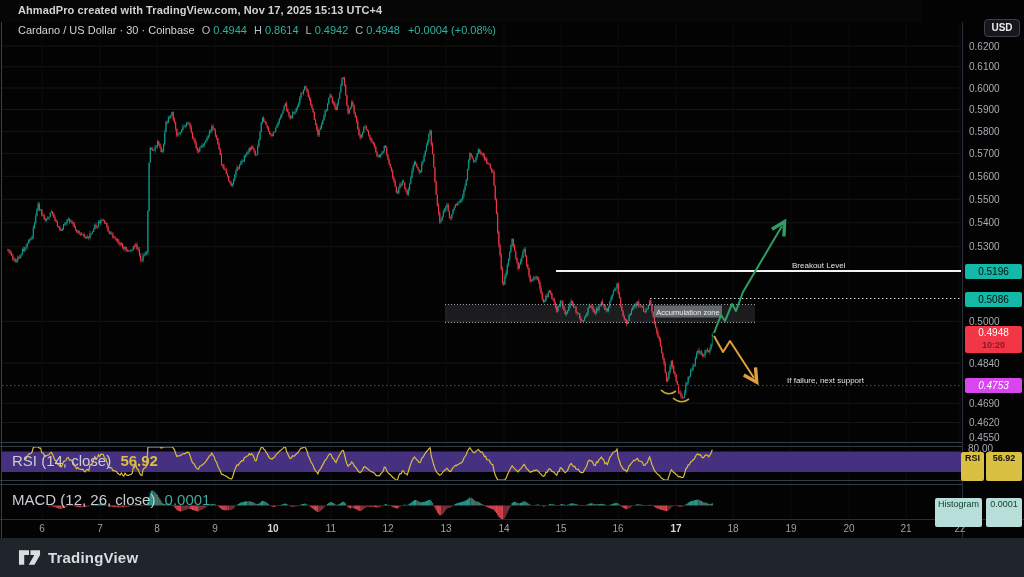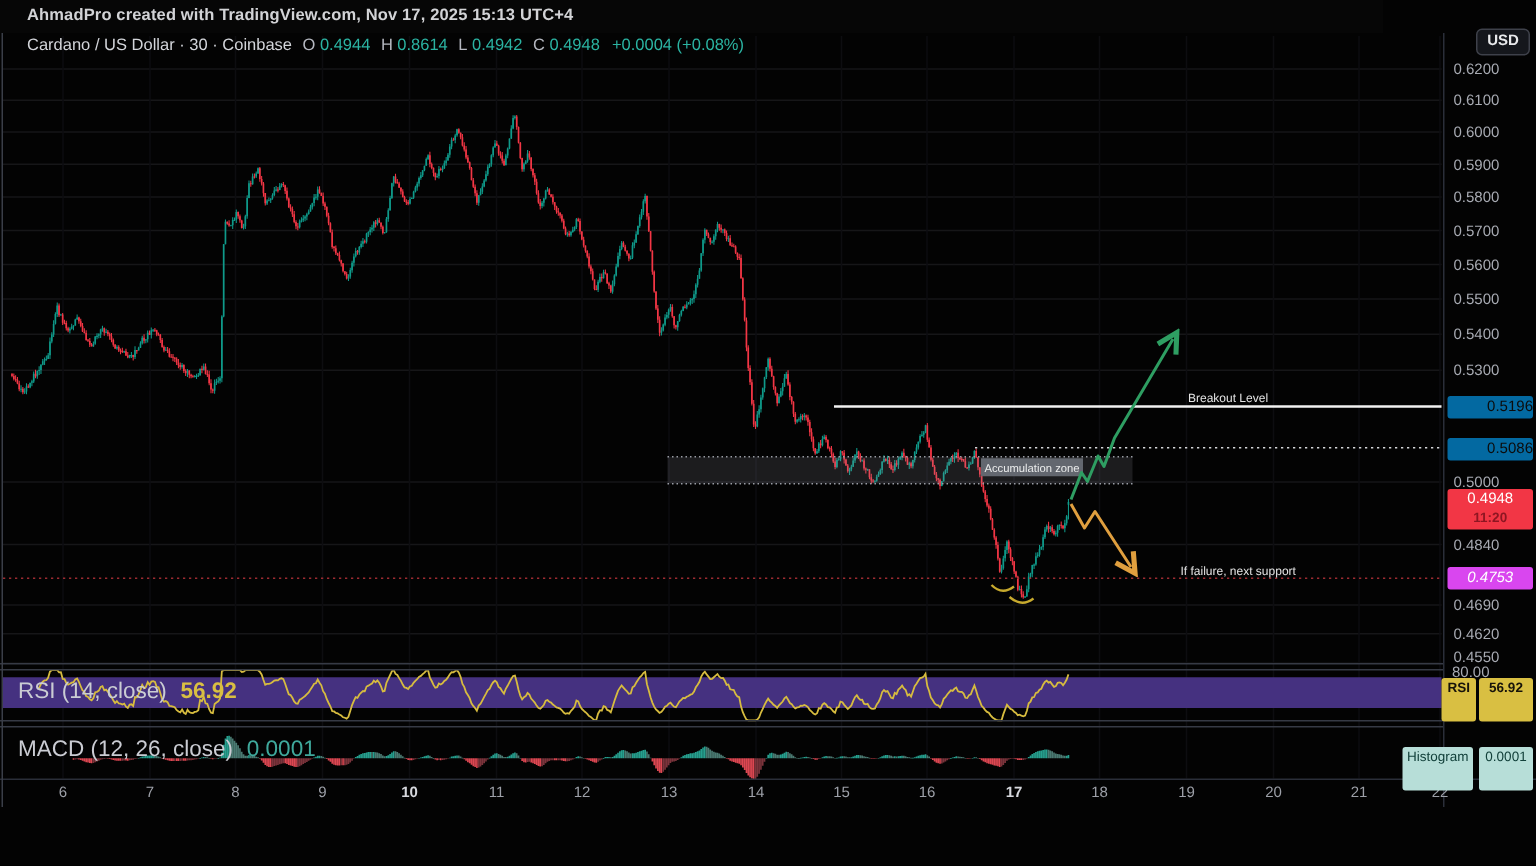--- a/index.html
+++ b/index.html
@@ -11,21 +11,21 @@
   .legend{position:absolute;left:18px;top:24px;height:14px;font-size:11px;color:#d3d5da;white-space:nowrap;}
   .legend .sym{color:#d3d5da;}
   .legend .k{color:#b4b7bf;margin-left:7px;}
   .legend .v{color:#2bb3a2;margin-left:3px;}
   .legend .chg{color:#2bb3a2;margin-left:8px;}
   .usd-btn{position:absolute;left:984px;top:19px;width:34px;height:16px;background:#15171c;
            border:1px solid #3e414a;border-radius:4px;color:#e8e9eb;font-size:10px;font-weight:700;
            text-align:center;line-height:16px;}
   .pxlabel{position:absolute;left:965px;width:57px;height:15px;font-size:10px;line-height:15px;
            text-align:center;border-radius:2px;font-weight:400;}
-  .pxlabel.white{background:#0369a1;color:#0c0c0c;text-align:right;}
+  .pxlabel.white{background:#14b8a6;color:#0c0c0c;}
   .pxlabel.red{background:#d946ef;color:#fff;font-style:italic;}
   .lastbox{position:absolute;left:965px;top:326px;width:57px;height:27px;background:#f23645;
            border-radius:2px;text-align:center;}
   .lastbox .p{display:block;font-size:10px;color:#fff;line-height:14px;}
   .lastbox .cd{display:block;font-size:9px;color:#8e1622;line-height:11px;font-weight:700;}
   .badge{position:absolute;height:29px;border-radius:2px;font-size:9px;line-height:13px;text-align:center;font-weight:700;}
   .badge.yellow{background:#d9bf42;color:#17130a;}
   .badge.teal{background:#b7ded8;color:#12403a;font-weight:400;}
   .scaletxt{position:absolute;left:968px;font-size:10px;color:#a8abb3;}
   .paneLabel{position:absolute;left:12px;font-size:15px;white-space:nowrap;}
@@ -183,34 +183,43 @@
   <div class="legend">
     <span class="sym">Cardano / US Dollar · 30 · Coinbase</span><span class="k">O</span><span class="v">0.4944</span><span class="k">H</span><span class="v">0.8614</span><span class="k">L</span><span class="v">0.4942</span><span class="k">C</span><span class="v">0.4948</span><span class="chg">+0.0004 (+0.08%)</span>
   </div>
 
   <div class="usd-btn">USD</div>
 
   <div class="pxlabel white" style="top:264px;">0.5196</div>
   <div class="pxlabel white" style="top:291.5px;">0.5086</div>
   <div class="lastbox">
     <span class="p">0.4948</span>
-    <span class="cd">11:20</span>
+    <span class="cd">10:20</span>
   </div>
   <div class="pxlabel red" style="top:378px;">0.4753</div>
 
   <div class="scaletxt" style="top:443px;">80.00</div>
   <div class="badge yellow" style="left:961px;top:452px;width:23px;">RSI</div>
   <div class="badge yellow" style="left:986px;top:452px;width:36px;">56.92</div>
 
   <div class="badge teal" style="left:935px;top:498px;width:47px;">Histogram</div>
   <div class="badge teal" style="left:986px;top:498px;width:36px;">0.0001</div>
 
   <div class="paneLabel" style="top:452px;">
     <span class="t">RSI (14, close)</span>
     <span class="val-y">56.92</span>
   </div>
   <div class="paneLabel" style="top:491px;">
     <span class="t">MACD (12, 26, close)</span>
     <span class="val-t">0.0001</span>
   </div>
 
+  <div class="footer">
+    <div class="brandwrap">
+      <svg width="23" height="17" viewBox="0 0 24 17">
+        <path d="M1 1 h10.5 v5 h-5 v10 h-5.5 z" fill="#dadce0"></path>
+        <path d="M13 1 h10 v5 l-5.8 10 h-6 l5.8 -10 h-4 z" fill="#dadce0"></path>
+      </svg>
+      <span class="brand">TradingView</span>
+    </div>
+  </div>
 
 </div>
 
 </body></html>

